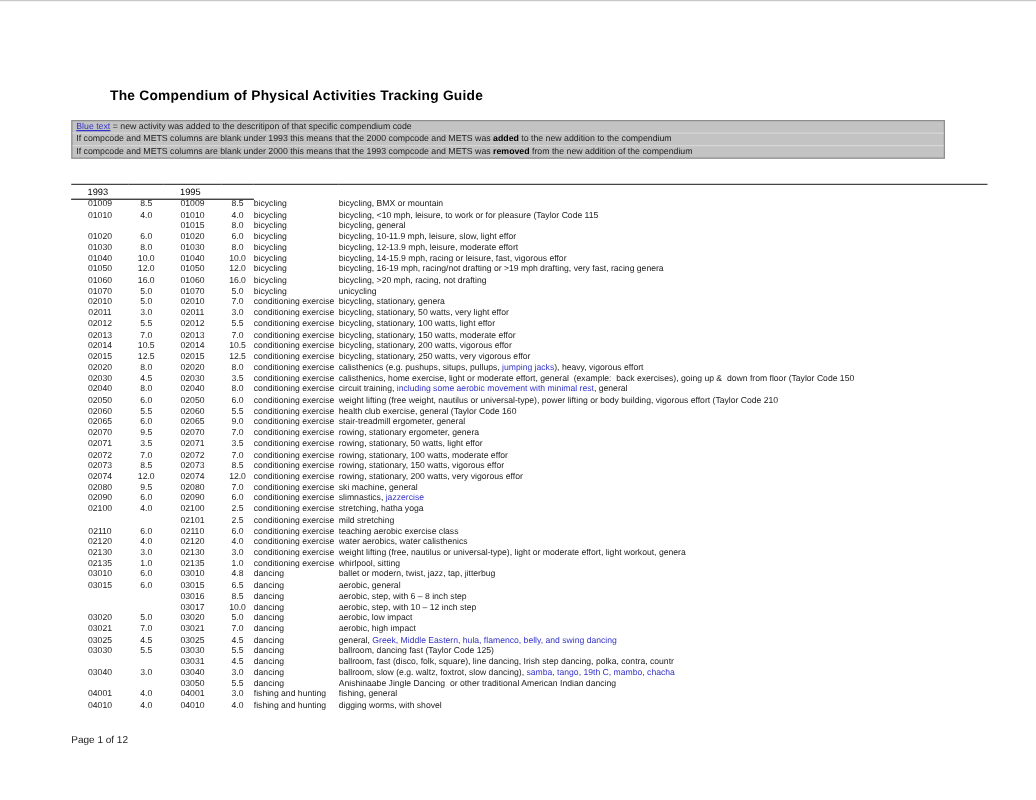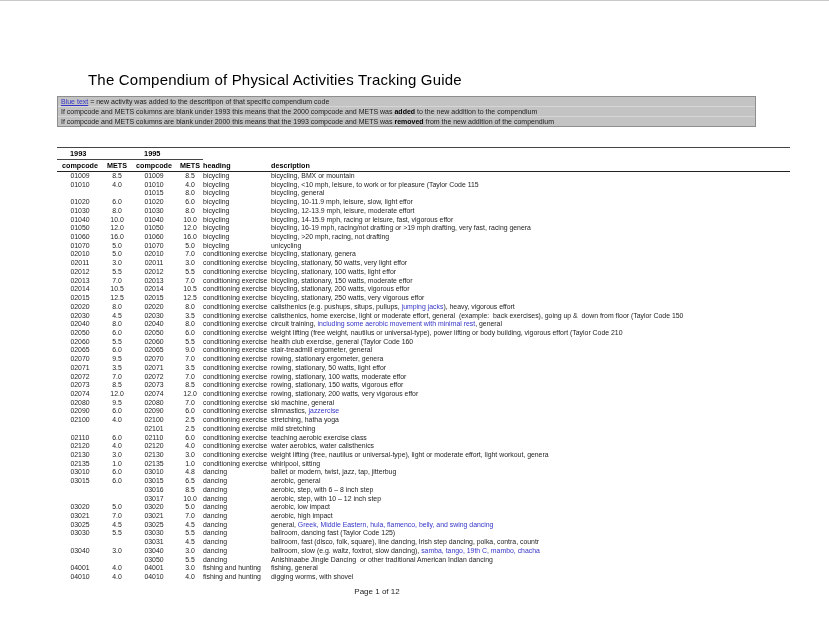--- a/index.html
+++ b/index.html
@@ -7,21 +7,21 @@
     width:829px;height:640px;
     background:#ffffff;
     font-family:"Liberation Sans", sans-serif;
     color:#1c1c1c;
     position:relative;
     overflow:hidden;
   }
   .top-edge{position:absolute;top:0;left:0;width:829px;height:1px;background:#c9c9c9;}
   .doc-title{
     position:absolute;left:88px;top:71px;
-    font-size:15px;font-weight:normal;color:#000;margin:0;
+    font-size:11px;font-weight:bold;color:#000;margin:0;
     letter-spacing:0.2px;
   }
   
   .key-box{
     position:absolute;left:57px;top:96px;width:697px;
     background:var(--key-bg,#c3c3c3);
     border:1px solid #8e8e8e;
     font-size:7px;line-height:9px;color:#1c1c1c;
   }
   .key-row{padding:0 3px;border-bottom:1px solid #d6d6d6;height:9px;white-space:pre;}
@@ -34,36 +34,36 @@
   table.compendium{
     position:absolute;left:57px;top:147px;width:733px;
     border-collapse:collapse;table-layout:fixed;
   }
   table.compendium td, table.compendium th{
     padding:0;margin:0;font-size:6.9px;line-height:8.72px;
     white-space:pre;overflow:hidden;vertical-align:top;
   }
   tr.group-row th{
     border-top:1px solid #444;
-    font-weight:bold;font-size:7.4px;line-height:11px;color:#000;
+    font-weight:normal;font-size:7.4px;line-height:11px;color:#000;
     text-align:left;padding-left:13px;
   }
   tr.group-row th.grp{border-bottom:1px solid #444;}
   tr.cols-row th{
     font-weight:bold;font-size:7.2px;line-height:11px;color:#000;
     border-bottom:1.5px solid #222;
     text-align:center;
   }
   tr.cols-row th.left{text-align:left;}
   td.num{text-align:center;color:#1c1c1c;}
   td.head{text-align:left;}
   td.desc{text-align:left;}
   .page-num{
     position:absolute;left:57px;top:587px;width:640px;
-    text-align:center;font-size:8px;color:#1c1c1c;
+    font-size:8px;color:#1c1c1c;
   }
 </style>
 </head>
 <body>
 
 <div class="top-edge"></div>
 
 <h1 class="doc-title">The Compendium of Physical Activities Tracking Guide</h1>
 
 <div class="key-box">
@@ -81,28 +81,20 @@
       <col style="width:68px">
       <col style="width:519px">
   </colgroup>
   <thead>
     <tr class="group-row">
       <th class="grp" colspan="2">1993</th>
       <th class="grp" colspan="2">1995</th>
       <th></th>
       <th></th>
     </tr>
-    <tr class="cols-row">
-      <th>compcode</th>
-      <th>METS</th>
-      <th>compcode</th>
-      <th>METS</th>
-      <th class="left">heading</th>
-      <th class="left">description</th>
-    </tr>
   </thead>
   <tbody>
       <tr>
         <td class="num">01009</td>
         <td class="num">8.5</td>
         <td class="num">01009</td>
         <td class="num">8.5</td>
         <td class="head">bicycling</td>
         <td class="desc"><span>bicycling, BMX or mountain</span></td>
       </tr>

